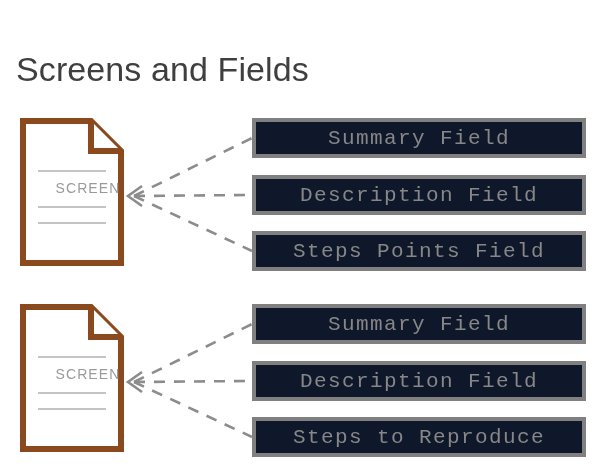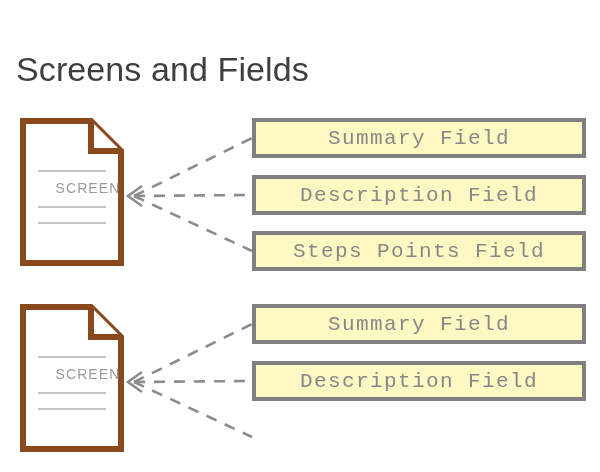--- a/index.html
+++ b/index.html
@@ -80,21 +80,21 @@
   .doc-rule.r2 { top: 88px; }
   .doc-rule.r3 { top: 104px; }
 
   
   .field-box {
     position: absolute;
     left: 252px;
     width: 334px;
     height: 40px;
     box-sizing: border-box;
-    background: #fef9c3;
+    background: #0f172a;
     border: 4px solid #808080;
     display: flex;
     align-items: center;
     justify-content: center;
   }
   .field-box .field-label {
     font-family: "Liberation Mono", "DejaVu Sans Mono", monospace;
     font-size: 21px;
     color: #878787;
     letter-spacing: 1.4px;
@@ -160,14 +160,17 @@
   </div>
 
   <div class="field-box" style="top:304px;">
     <span class="field-label">Summary Field</span>
   </div>
 
   <div class="field-box" style="top:361px;">
     <span class="field-label">Description Field</span>
   </div>
 
+  <div class="field-box" style="top:417px;">
+    <span class="field-label">Steps to Reproduce</span>
+  </div>
 
 </div>
 
 </body></html>

